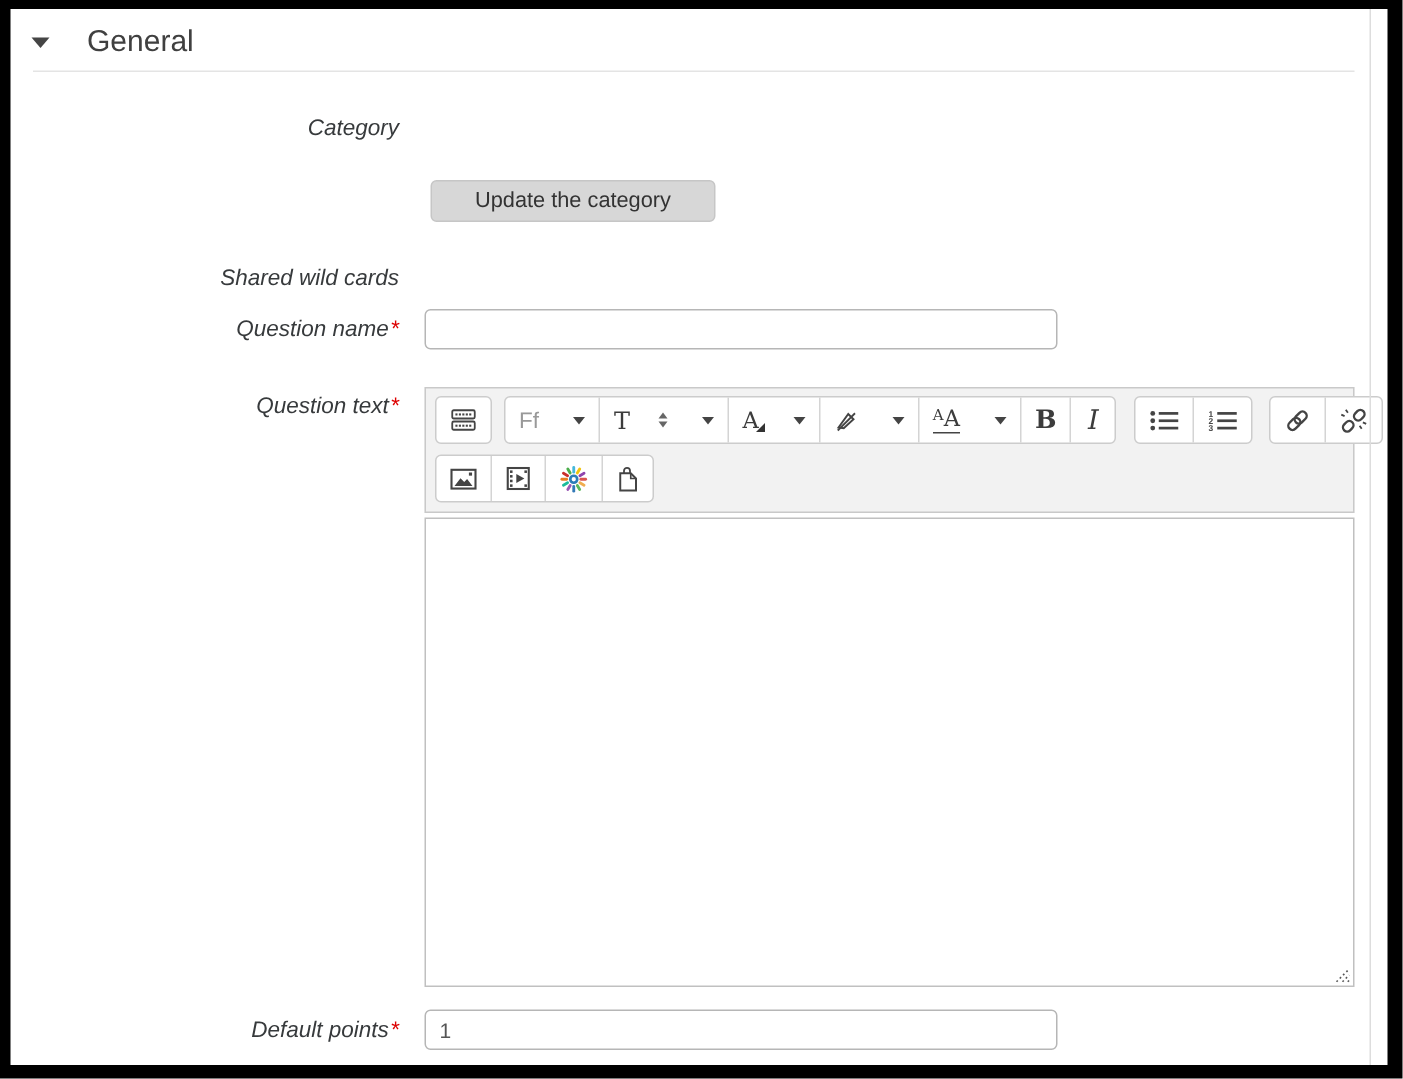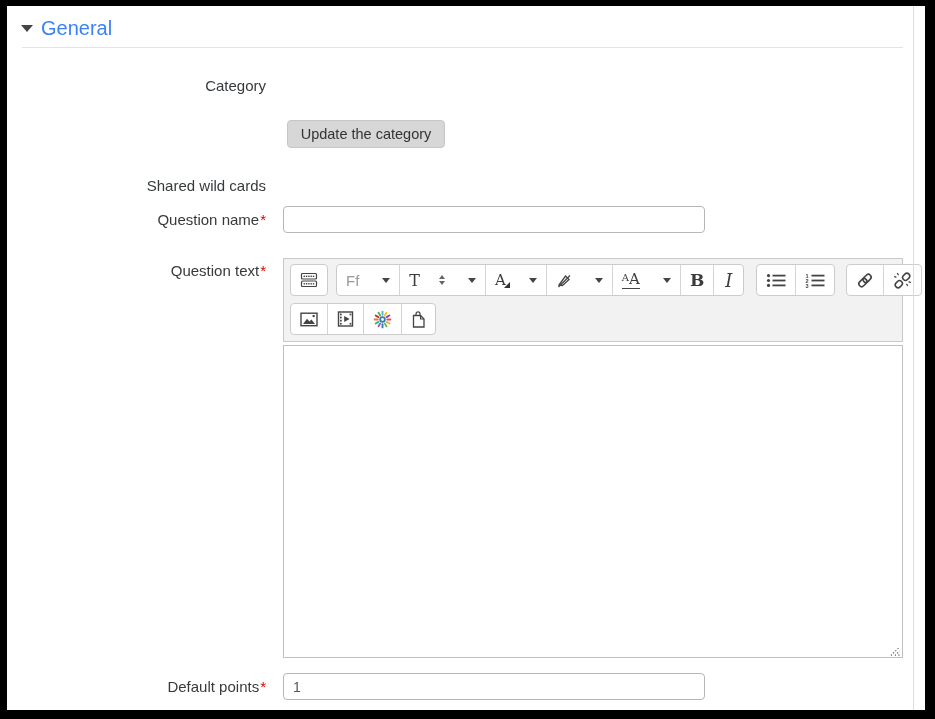--- a/index.html
+++ b/index.html
@@ -7,35 +7,35 @@
     width:935px;height:719px;position:relative;background:#000;
     font-family:"Liberation Sans","DejaVu Sans",sans-serif;
     -webkit-font-smoothing:antialiased;
   }
   .page{position:absolute;left:7px;top:6px;width:918px;height:704px;background:#fff;overflow:hidden;}
   .vline{position:absolute;left:906px;top:0;width:1px;height:704px;background:#ddd;}
 
   
   .section-header{position:absolute;left:14px;top:11px;display:flex;align-items:center;gap:8px;cursor:pointer;}
   .caret-down{width:0;height:0;border-left:6px solid transparent;border-right:6px solid transparent;border-top:7px solid #454545;}
-  .section-title{font-size:20px;color:#3b82f6;}
+  .section-title{font-size:20px;color:#404040;margin-left:17px;}
   .rule{position:absolute;left:15px;top:41px;width:881px;height:1px;background:#e4e4e4;}
 
   
-  .flabel{position:absolute;left:0;width:259px;text-align:right;font-size:15px;color:#373a3c;line-height:27px;height:27px;white-space:nowrap;}
+  .flabel{position:absolute;left:0;width:259px;text-align:right;font-size:15px;color:#373a3c;line-height:27px;height:27px;white-space:nowrap;font-style:italic;}
   .req-star{color:#d00;margin-left:1px;}
 
   
   .select{position:absolute;left:276px;top:66px;width:270px;height:27px;box-sizing:border-box;
     border:1px solid #b6b6b6;border-radius:4px;background:#fff;display:flex;align-items:center;
     justify-content:space-between;padding:0 9px;cursor:pointer;}
   .sel-text{font-size:14px;color:#555;}
   .sel-caret{width:0;height:0;border-left:4px solid transparent;border-right:4px solid transparent;border-top:5px solid #333;}
 
-  .update-btn{position:absolute;left:280px;top:114px;width:158px;height:28px;background:#d7d7d7;
+  .update-btn{position:absolute;left:280px;top:114px;width:190px;height:28px;background:#d7d7d7;
     border:1px solid #c6c6c6;border-radius:4px;font-size:14.5px;color:#333;cursor:pointer;
     font-family:inherit;}
 
   .text-input{position:absolute;box-sizing:border-box;border:1px solid #b6b6b6;border-radius:4px;
     background:#fff;font-size:14px;color:#555;padding:0 9px;font-family:inherit;outline:none;}
   .qname{left:276px;top:200px;width:422px;height:27px;}
   .dpoints{left:276px;top:667px;width:422px;height:27px;}
 
   
   .atto-toolbar{position:absolute;left:276px;top:252px;width:620px;height:84px;box-sizing:border-box;

